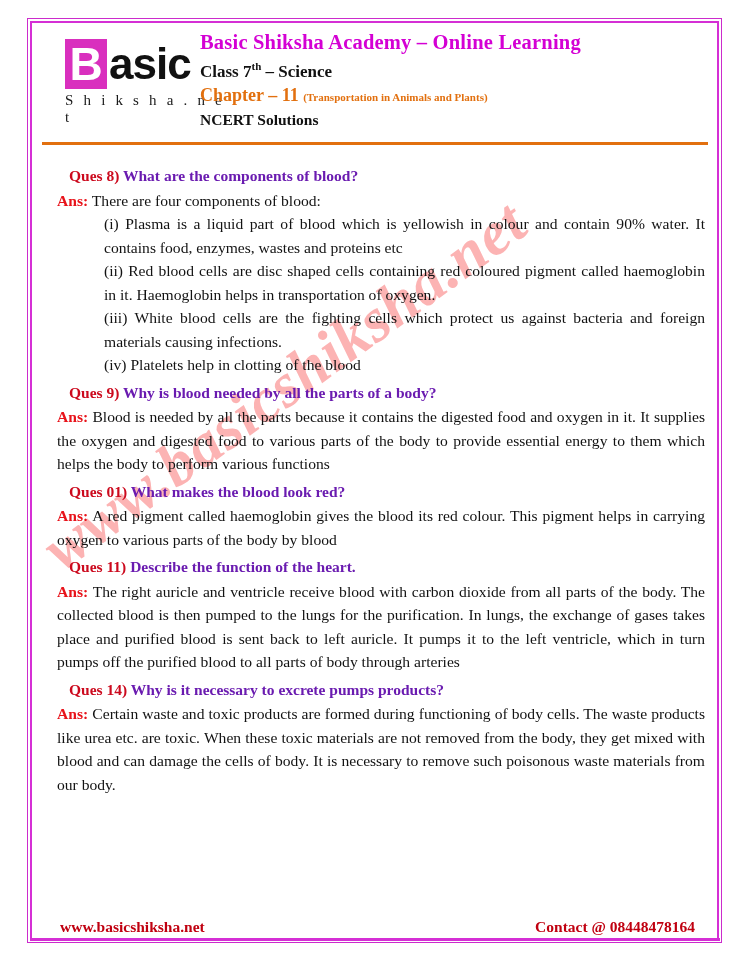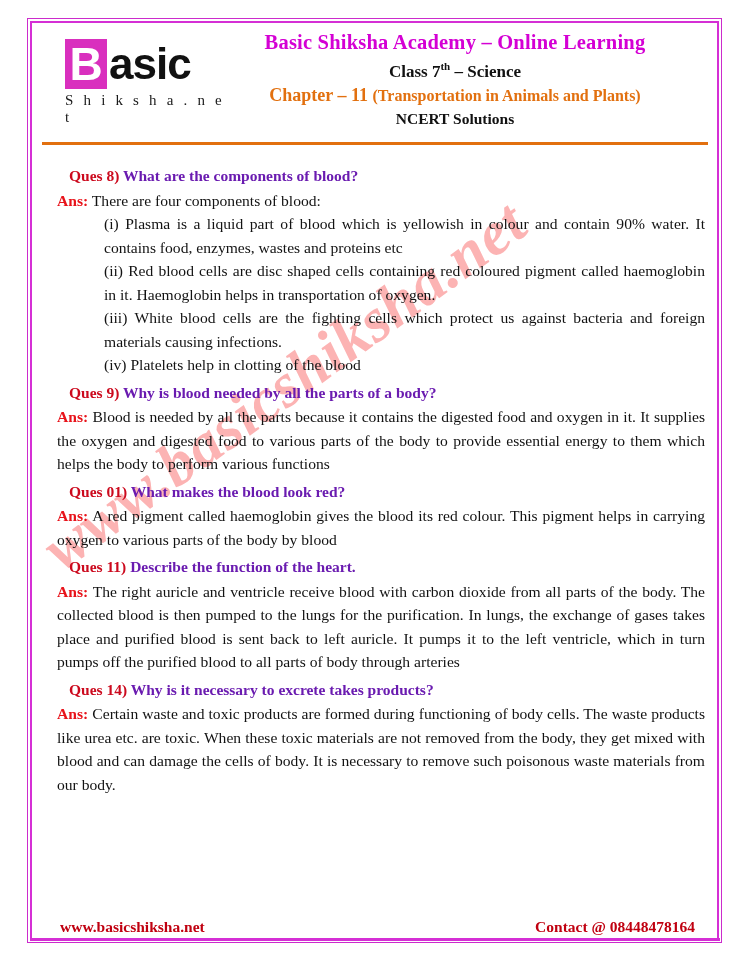--- a/index.html
+++ b/index.html
@@ -104,21 +104,21 @@
     letter-spacing: 3.2px;
     text-align: left;
     width: 170px;
   }
 
   .title-block {
     position: absolute;
     left: 160px;
     top: 0px;
     width: 510px;
-    text-align: center;
+    text-align: left;
   }
   .title-main {
     color: #d400d4;
     font-weight: bold;
     font-size: 20.5px;
     line-height: 25px;
     letter-spacing: 0.2px;
   }
   .title-class {
     color: #111111;
@@ -130,21 +130,21 @@
     font-size: 11px;
     vertical-align: super;
   }
   .title-chapter {
     color: #e2700f;
     font-weight: bold;
     font-size: 18px;
     line-height: 24px;
   }
   .title-chapter .chapter-sub {
-    font-size: 16px;
+    font-size: 11px;
   }
   .title-ncert {
     color: #111111;
     font-weight: bold;
     font-size: 15.5px;
     line-height: 21px;
   }
 
   .header-rule {
     position: absolute;
@@ -267,21 +267,21 @@
     </div>
     <div class="qa-block">
       <div class="q-line"><span class="q-num">Ques 01)</span><span class="q-text"> What makes the blood look red?</span></div>
       <p class="a-para"><span class="a-label">Ans:</span> <span>A red pigment called haemoglobin gives the blood its red colour. This pigment helps in carrying oxygen to various parts of the body by blood</span></p>
     </div>
     <div class="qa-block">
       <div class="q-line"><span class="q-num">Ques 11)</span><span class="q-text"> Describe the function of the heart.</span></div>
       <p class="a-para"><span class="a-label">Ans:</span> <span>The right auricle and ventricle receive blood with carbon dioxide from all parts of the body. The collected blood is then pumped to the lungs for the purification. In lungs, the exchange of gases takes place and purified blood is sent back to left auricle. It pumps it to the left ventricle, which in turn pumps off the purified blood to all parts of body through arteries</span></p>
     </div>
     <div class="qa-block">
-      <div class="q-line"><span class="q-num">Ques 14)</span><span class="q-text"> Why is it necessary to excrete takes products?</span></div>
+      <div class="q-line"><span class="q-num">Ques 14)</span><span class="q-text"> Why is it necessary to excrete pumps products?</span></div>
       <p class="a-para"><span class="a-label">Ans:</span> <span>Certain waste and toxic products are formed during functioning of body cells. The waste products like urea etc. are toxic. When these toxic materials are not removed from the body, they get mixed with blood and can damage the cells of body. It is necessary to remove such poisonous waste materials from our body.</span></p>
     </div>
   </div>
 
 <div class="footer">
   <span class="footer-left">www.basicshiksha.net</span>
   <span class="footer-right">Contact @  08448478164</span>
 </div>
 <div class="footer-rule"></div>
 

